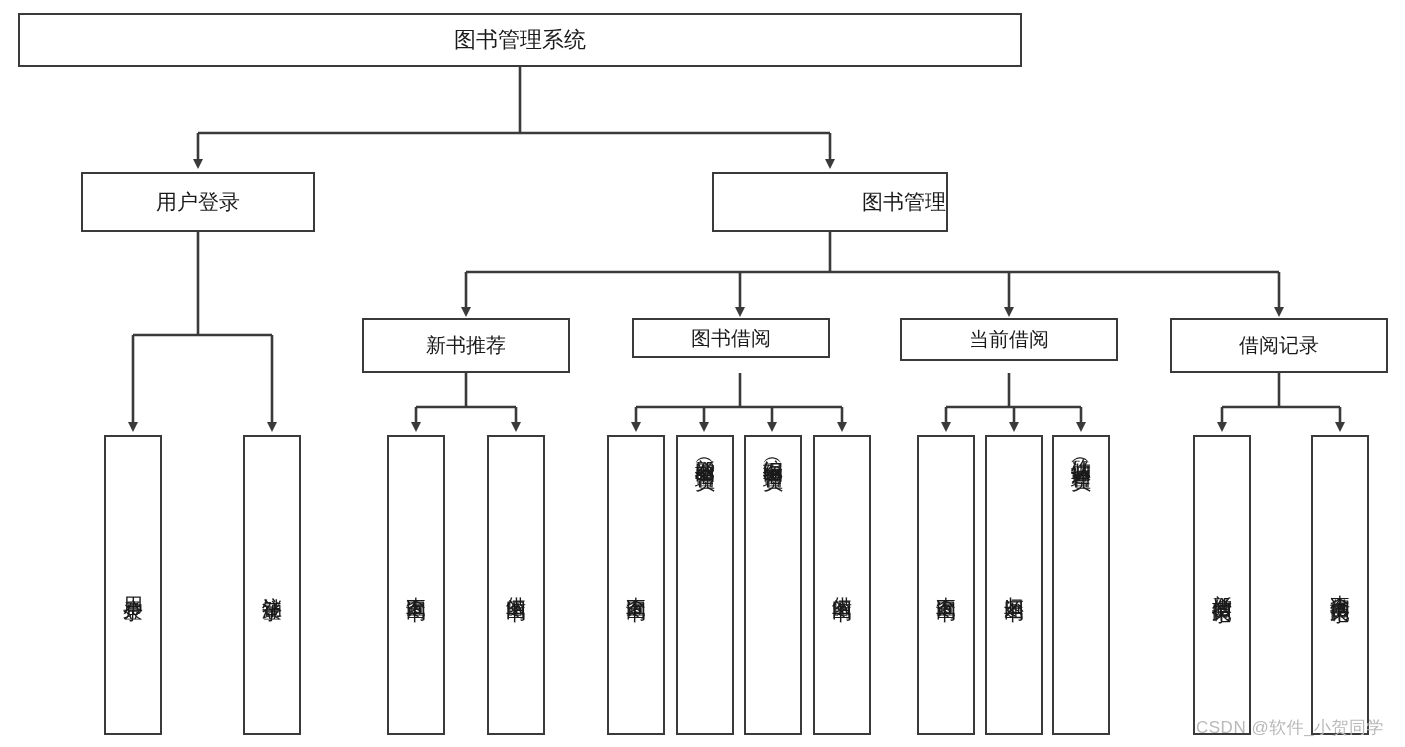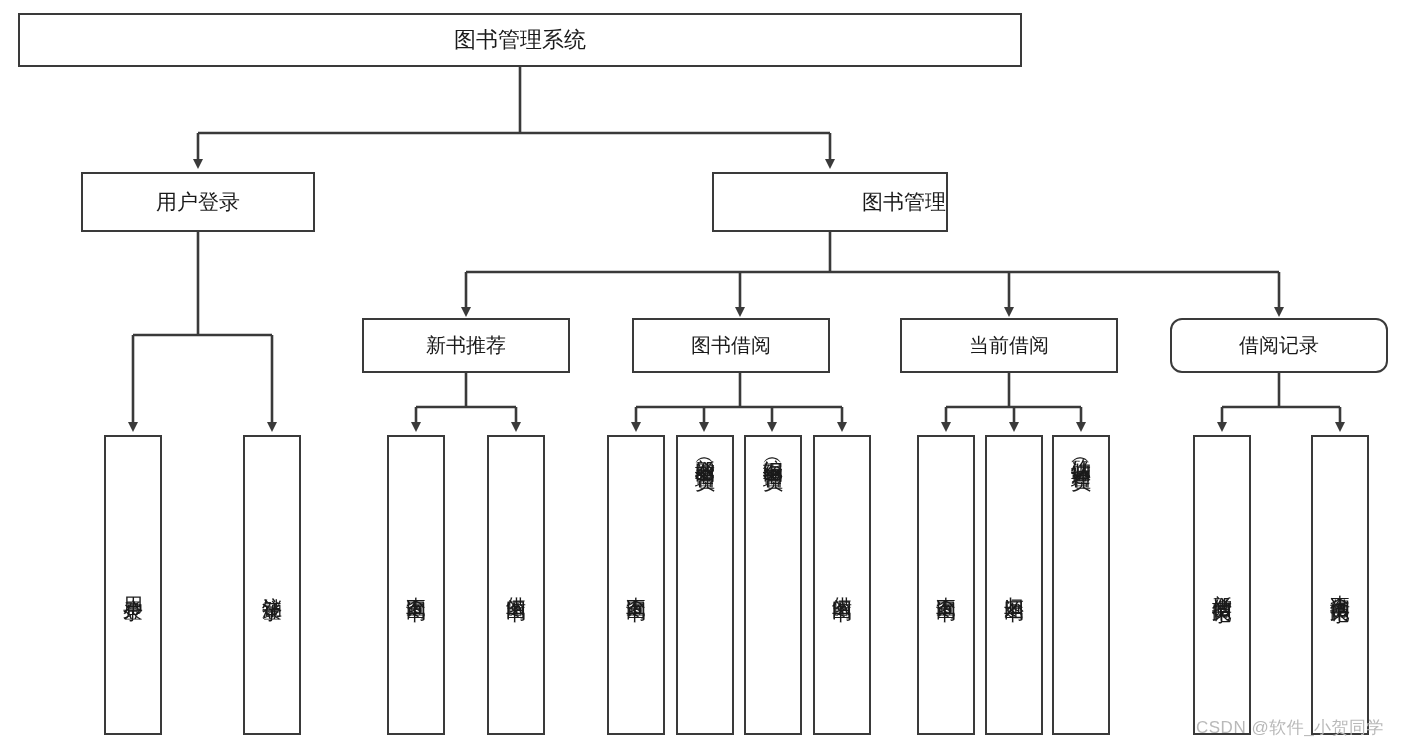--- a/index.html
+++ b/index.html
@@ -131,27 +131,27 @@
   <div class="node level2" style="left:81px; top:172px; width:234px; height:60px;">
     <span>用户登录</span>
   </div>
   <div class="node level2" style="left:712px; top:172px; width:236px; height:60px;justify-content:flex-end;">
     <span>图书管理</span>
   </div>
 
   <div class="node level3" style="left:362px; top:318px; width:208px; height:55px;align-items:center;">
     <span>新书推荐</span>
   </div>
-  <div class="node level3" style="left:632px; top:318px; width:198px; height:55px;">
+  <div class="node level3" style="left:632px; top:318px; width:198px; height:40px;">
     <span>图书借阅</span>
   </div>
-  <div class="node level3" style="left:900px; top:318px; width:218px; height:55px;">
+  <div class="node level3" style="left:900px; top:318px; width:218px; height:43px;">
     <span>当前借阅</span>
   </div>
-  <div class="node level3" style="left:1170px; top:318px; width:218px; height:55px;border-radius:12px;">
+  <div class="node level3" style="left:1170px; top:318px; width:218px; height:55px;">
     <span>借阅记录</span>
   </div>
 
   <div class="node leaf" style="left:104px; top:435px; width:58px; height:300px; align-items:center;">
     <span class="vtext">用户登录</span>
   </div>
   <div class="node leaf" style="left:243px; top:435px; width:58px; height:300px; align-items:center;">
     <span class="vtext">注销登录</span>
   </div>
 

